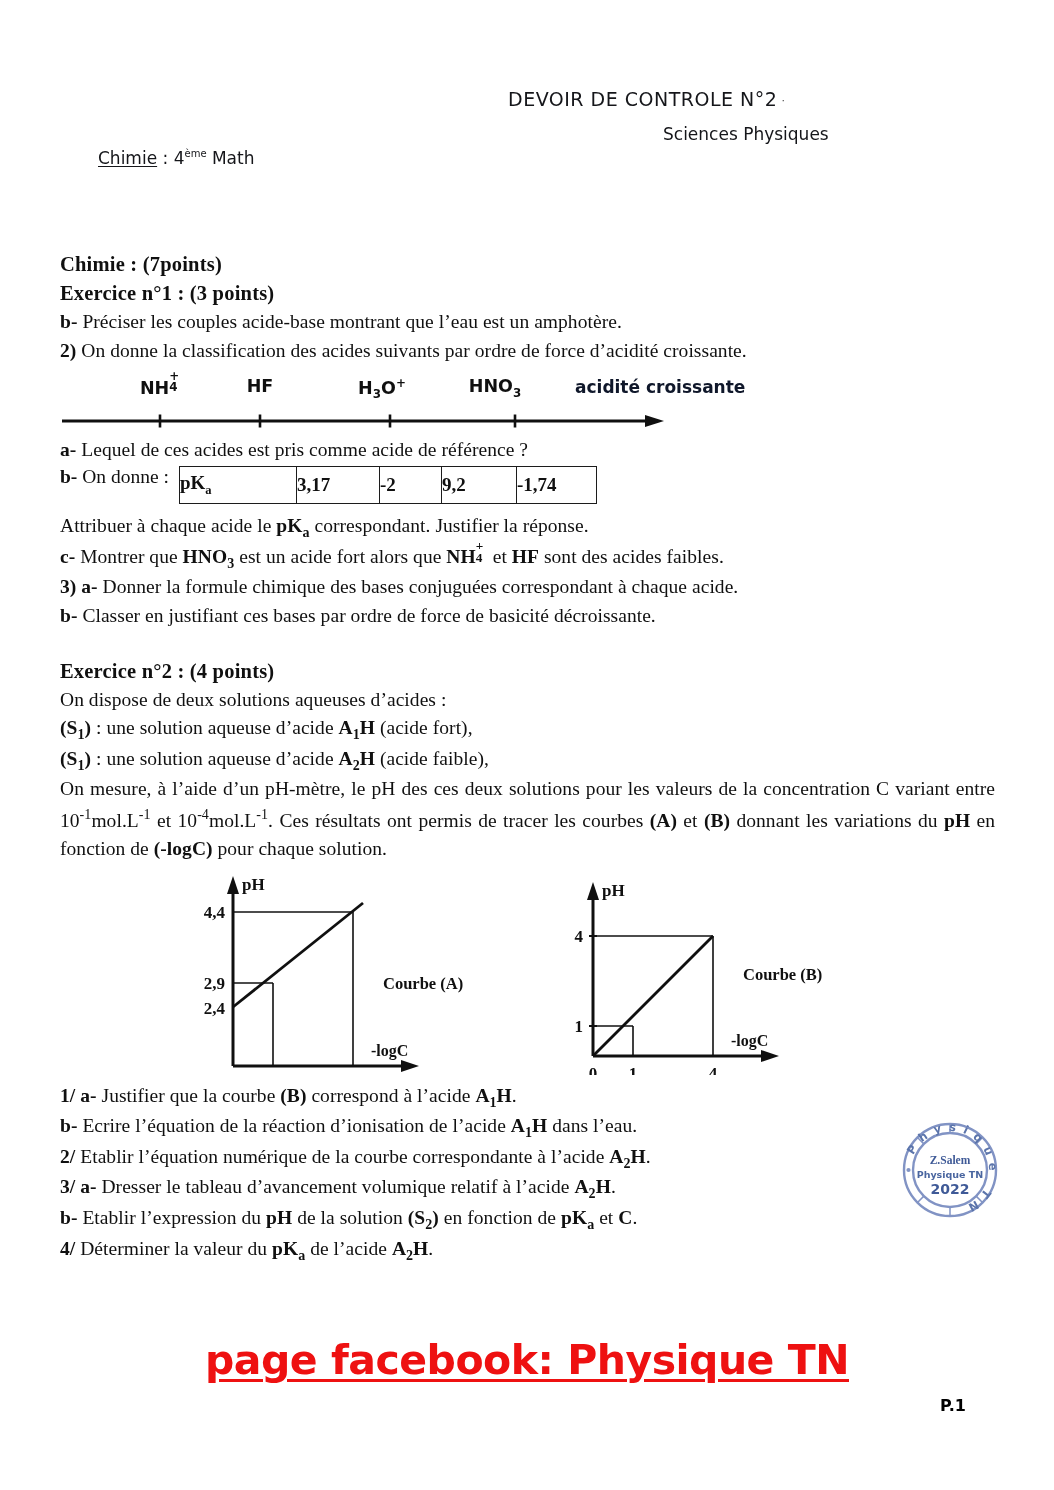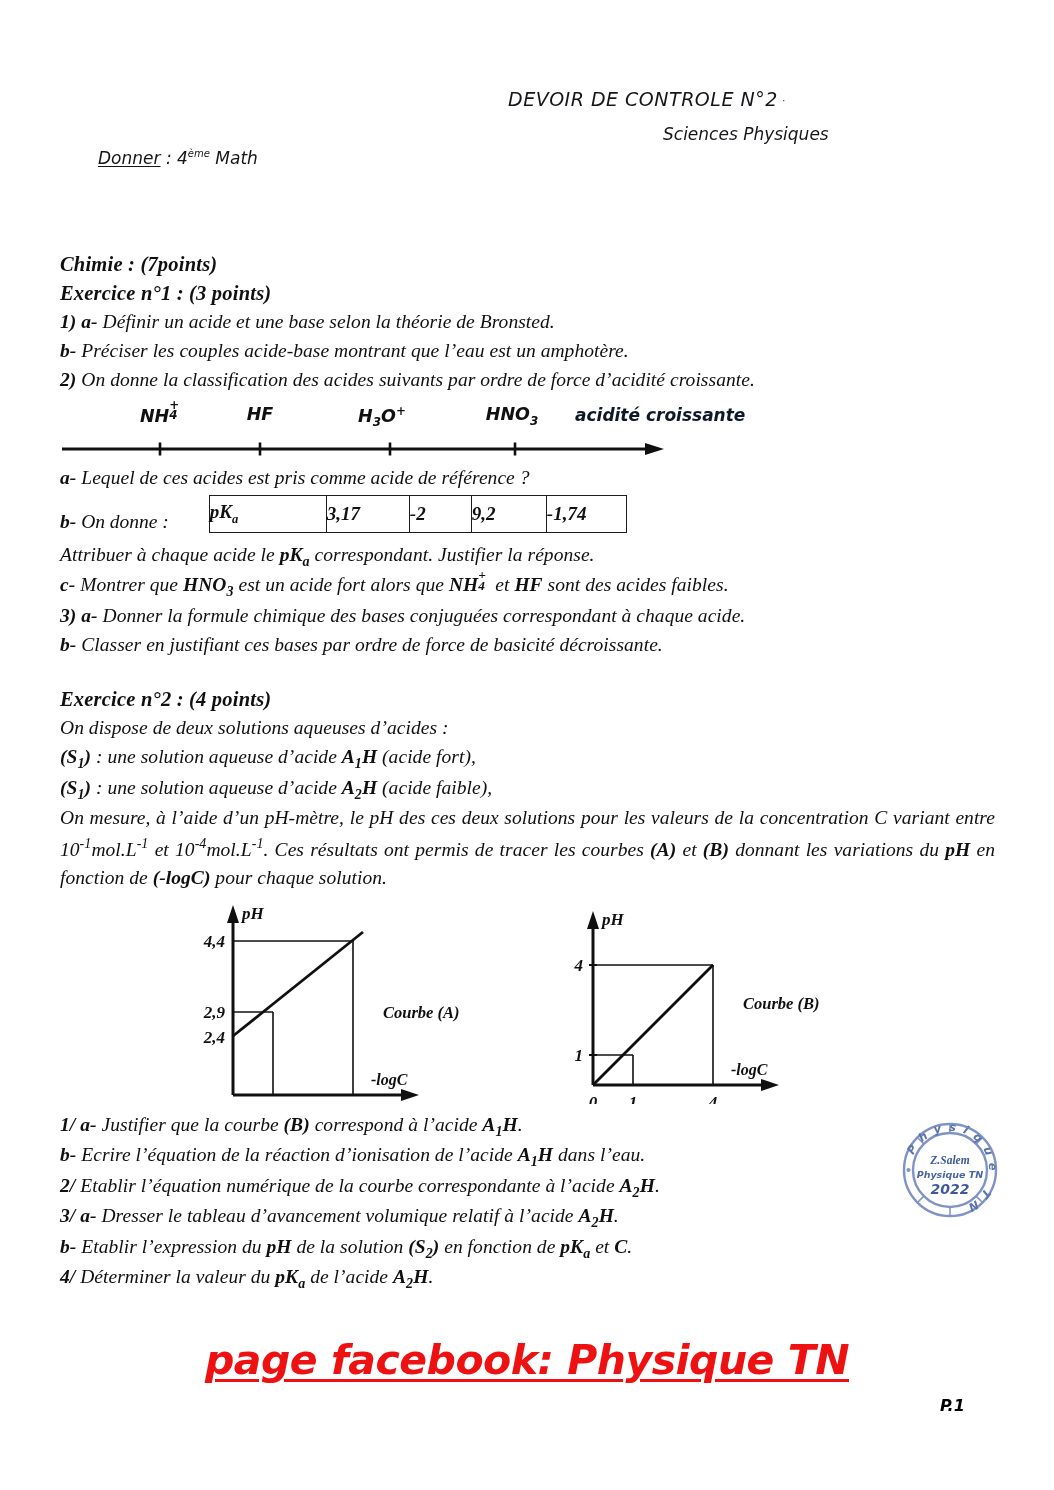--- a/index.html
+++ b/index.html
@@ -8,21 +8,21 @@
   body {
     width: 1054px;
     height: 1490px;
     background: #ffffff;
     font-family: "Liberation Serif", serif;
     color: #101010;
     position: relative;
     overflow: hidden;
   }
 
-  .page { position: relative; width: 1054px; height: 1298px; font-style: italic; }
+  .page { position: relative; width: 1054px; height: 1298px; }
 
   
   .hdr-title {
     position: absolute;
     left: 508px; top: 88px;
     font-family: "DejaVu Sans", sans-serif;
     font-size: 19px;
     letter-spacing: 0.5px;
     color: #15161a;
     white-space: nowrap;
@@ -99,21 +99,21 @@
     color: #0f172a;
   }
   .acid-axis { position: absolute; left: 0; top: 30px; width: 100%; height: 24px; }
 
   
   .chem-stack { display: inline-block; position: relative; width: 0.62em; height: 1em; vertical-align: baseline; }
   .chem-stack .s-sup { position: absolute; left: 0; top: -0.52em; font-size: 0.68em; }
   .chem-stack .s-sub { position: absolute; left: 0; top: 0.34em; font-size: 0.68em; }
 
   
-  .pka-row { display: flex; align-items: flex-end; font-size: 19.5px; margin-top: 2px; gap: 30px; }
+  .pka-row { display: flex; align-items: flex-start; font-size: 19.5px; margin-top: 2px; }
   .pka-lead { white-space: nowrap; }
   .pka-lead b { font-weight: bold; }
   table.pka {
     border-collapse: collapse;
     margin-left: 10px;
     table-layout: fixed;
   }
   table.pka td {
     border: 1.6px solid #1c1c1c;
     height: 37px;
@@ -176,44 +176,41 @@
 
 <div class="page">
 
   <div class="hdr-title">
     <span>DEVOIR DE CONTROLE  N°2</span><span class="dot-mark">·</span>
   </div>
 
   <div class="hdr-sub">Sciences Physiques</div>
 
   <div class="hdr-class">
-    <span class="u">Donner</span><span> : 4</span><sup>ème</sup><span> Math</span>
+    <span class="u">Chimie</span><span> : 4</span><sup>ème</sup><span> Math</span>
   </div>
 
   <div class="content">
 
     <div class="sec-title">Chimie : (7points)</div>
     <div class="sec-title">Exercice n°1 : (3 points)</div>
 
-    <div class="line">
-      <b>1)</b> <b>a-</b> Définir un acide et une base selon la théorie de Bronsted.
-    </div>
     <div class="line">
       <b>b-</b> Préciser les couples acide-base montrant que l’eau est un amphotère.
     </div>
     <div class="line">
       <b>2)</b> On donne la classification des acides suivants par ordre de force d’acidité croissante.
     </div>
 
     <div class="acid-scale">
       <div class="acid-labels">
         <div class="acid-lbl" style="left:100px; top:0;">NH<span class="chem-stack"><span class="s-sup">+</span><span class="s-sub">4</span></span></div>
         <div class="acid-lbl" style="left:200px; top:0;">HF</div>
         <div class="acid-lbl" style="left:322px; top:0;">H<sub>3</sub>O<sup>+</sup></div>
-        <div class="acid-lbl" style="left:452px; top:0;">HNO<sub>3</sub></div>
+        <div class="acid-lbl" style="left:435px; top:0;">HNO<sub>3</sub></div>
         <div class="acid-note" style="left:515px; top:1px;">acidité croissante</div>
       </div>
       <div class="acid-axis">
         <svg width="620" height="24" viewBox="0 0 620 24">
           <line x1="2" y1="15" x2="588" y2="15" stroke="#101010" stroke-width="3.2"></line>
           <polygon points="585,9 604,15 585,21" fill="#101010"></polygon>
           <line x1="100" y1="8.5" x2="100" y2="21.5" stroke="#101010" stroke-width="2.6"></line>
           <line x1="200" y1="8.5" x2="200" y2="21.5" stroke="#101010" stroke-width="2.6"></line>
           <line x1="330" y1="8.5" x2="330" y2="21.5" stroke="#101010" stroke-width="2.6"></line>
           <line x1="455" y1="8.5" x2="455" y2="21.5" stroke="#101010" stroke-width="2.6"></line>

